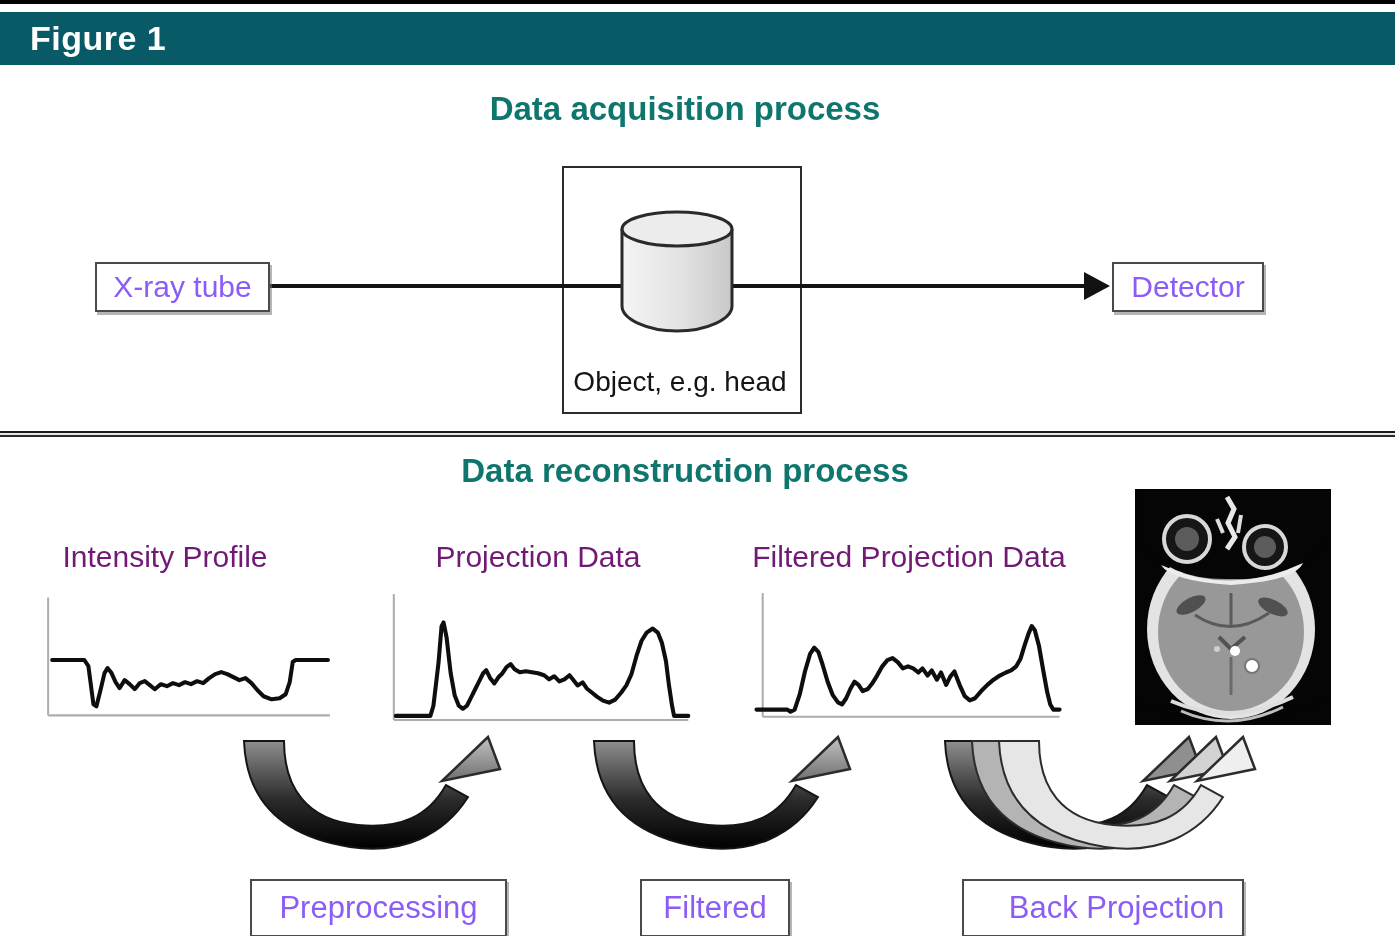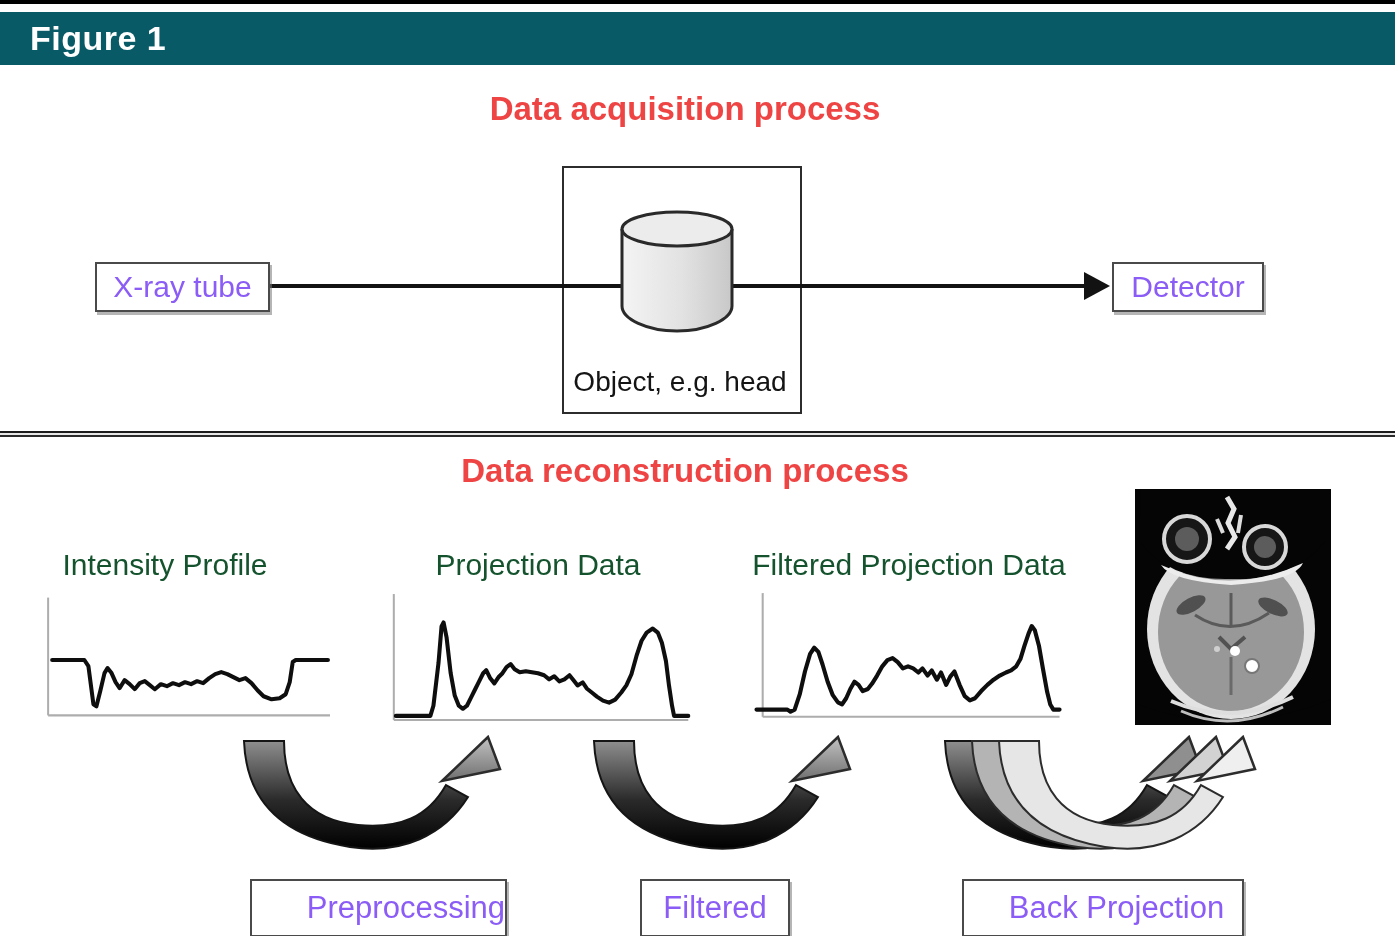--- a/index.html
+++ b/index.html
@@ -5,35 +5,35 @@
   html,body{margin:0;padding:0;background:#ffffff;}
   .figure-root{
     position:relative;width:1395px;height:936px;background:#ffffff;
     font-family:"Liberation Sans",sans-serif;color:#111;overflow:hidden;
   }
   .abs{position:absolute;}
   .top-rule{left:0;top:0;width:1395px;height:4px;background:#000;}
   .header-bar{left:0;top:12px;width:1395px;height:53px;background:#085A66;}
   .header-label{left:30px;top:12px;height:53px;line-height:53px;color:#fff;
     font-size:34px;font-weight:bold;letter-spacing:.5px;}
-  .section-title{left:0;width:1370px;text-align:center;font-size:33px;font-weight:bold;color:#ef4444;}
+  .section-title{left:0;width:1370px;text-align:center;font-size:33px;font-weight:bold;color:#0f766e;}
   .label-box{
     background:#fff;border:2px solid #4a4a4a;box-shadow:2px 3px 0 rgba(120,120,120,.55);
     text-align:center;color:#8b5cf6;
   }
   .acq-box{font-size:30px;height:46px;line-height:46px;}
   .step-box{font-size:31px;height:54px;line-height:54px;}
   .object-box{left:562px;top:166px;width:236px;height:244px;border:2px solid #2c2c2c;background:transparent;}
   .beam-line{left:268px;top:284px;width:820px;height:4px;background:#121212;}
   .beam-head{left:1084px;top:272px;width:0;height:0;
     border-left:26px solid #121212;border-top:14px solid transparent;border-bottom:14px solid transparent;}
   .object-caption{left:562px;top:366px;width:236px;text-align:center;font-size:28px;color:#141414;}
   .divider{left:0;top:431px;width:1395px;height:2px;background:#e6e6e6;
     border-top:2px solid #1c1c1c;border-bottom:2px solid #2a2a2a;}
-  .plot-label{text-align:center;font-size:30px;color:#14532d;margin-top:8px;}
+  .plot-label{text-align:center;font-size:30px;color:#701a75;}
   .plot-frame{overflow:visible;}
   .wave{fill:none;stroke:#0e0e0e;stroke-width:4;stroke-linejoin:round;stroke-linecap:round;}
   .axis{stroke:#adadad;stroke-width:2;}
 </style>
 </head>
 <body>
 
 <div class="figure-root">
 
   <div class="abs top-rule"></div>
@@ -162,21 +162,21 @@
     <g transform="translate(27,0)">
       <path d="M 12,6 C 14,58 42,100 118,112 C 170,120 212,100 236,62 L 214,50 C 196,82 168,94 126,90 C 74,85 52,52 52,6 Z" fill="#b4b4b4" stroke="#2c2c2c" stroke-width="2"></path>
       <polygon points="256,2 210,46 268,34" fill="#d2d2d2" stroke="#2c2c2c" stroke-width="2.5"></polygon>
     </g>
     <g transform="translate(54,0)">
       <path d="M 12,6 C 14,58 42,100 118,112 C 170,120 212,100 236,62 L 214,50 C 196,82 168,94 126,90 C 74,85 52,52 52,6 Z" fill="#e6e6e6" stroke="#2c2c2c" stroke-width="2"></path>
       <polygon points="256,2 210,46 268,34" fill="#efefef" stroke="#2c2c2c" stroke-width="2.5"></polygon>
     </g>
   </svg>
 
-  <div class="abs label-box step-box" style="left:250px;top:879px;width:253px;text-align:right;">
+  <div class="abs label-box step-box" style="left:250px;top:879px;width:253px;">
     <span>Preprocessing</span>
   </div>
   <div class="abs label-box step-box" style="left:640px;top:879px;width:146px;">
     <span>Filtered</span>
   </div>
   <div class="abs label-box step-box" style="left:962px;top:879px;width:251px;padding-left:27px;">
     <span>Back Projection</span>
   </div>
 
 </div>

